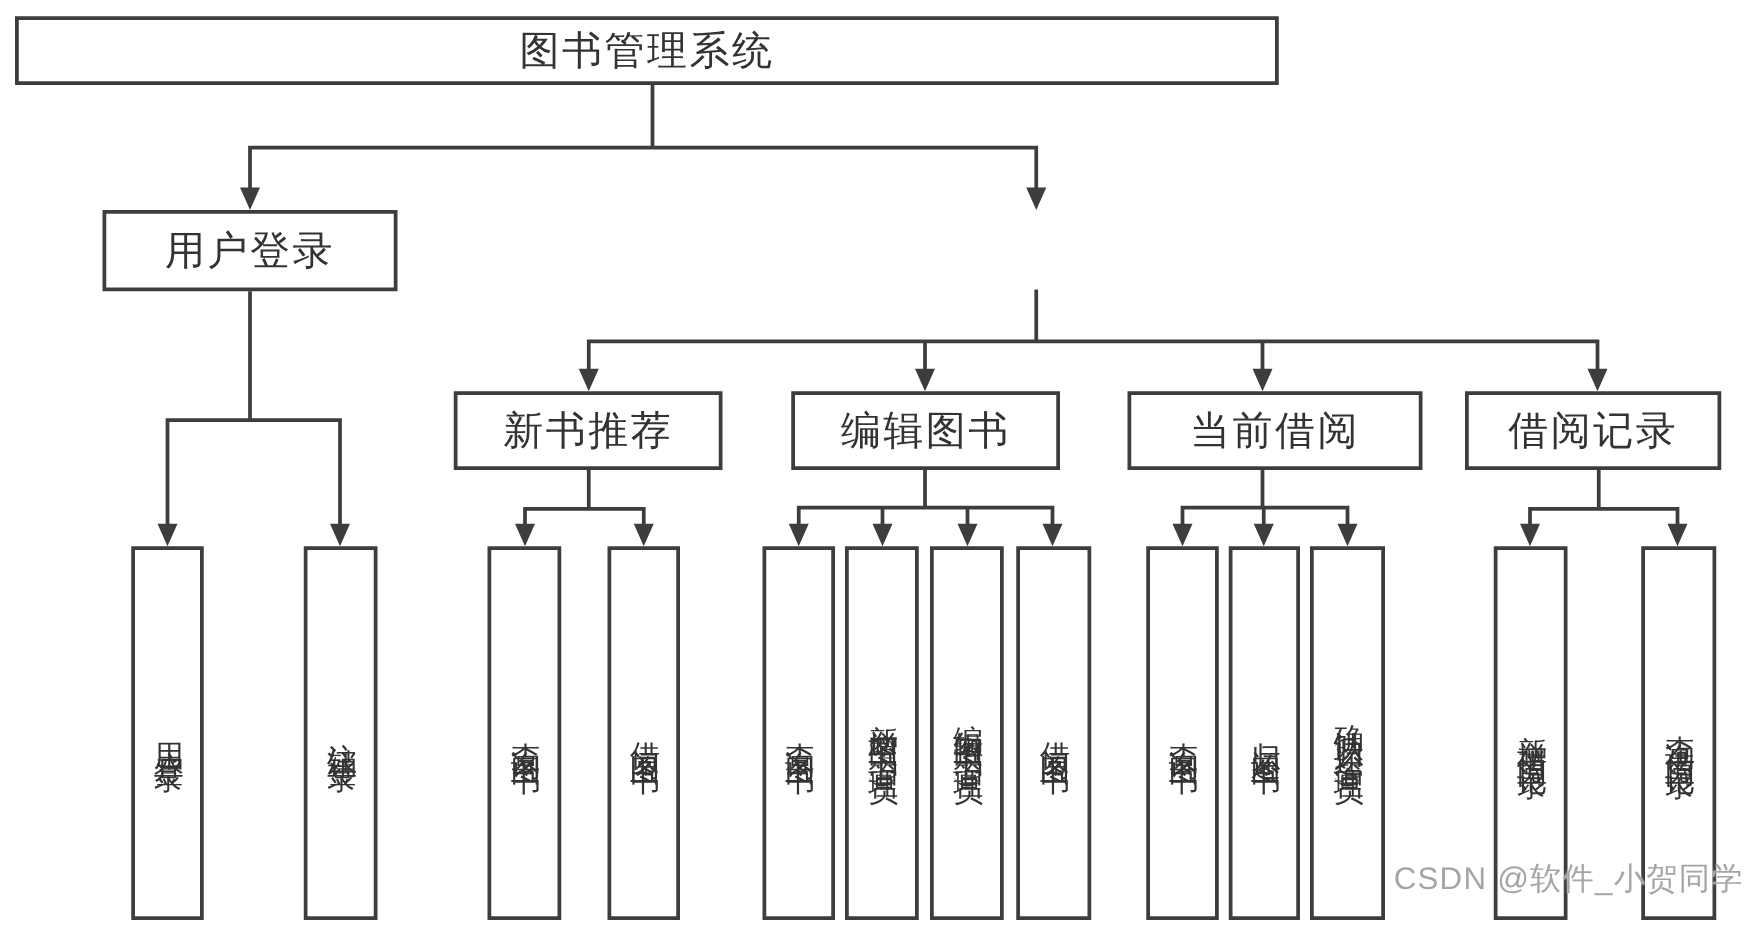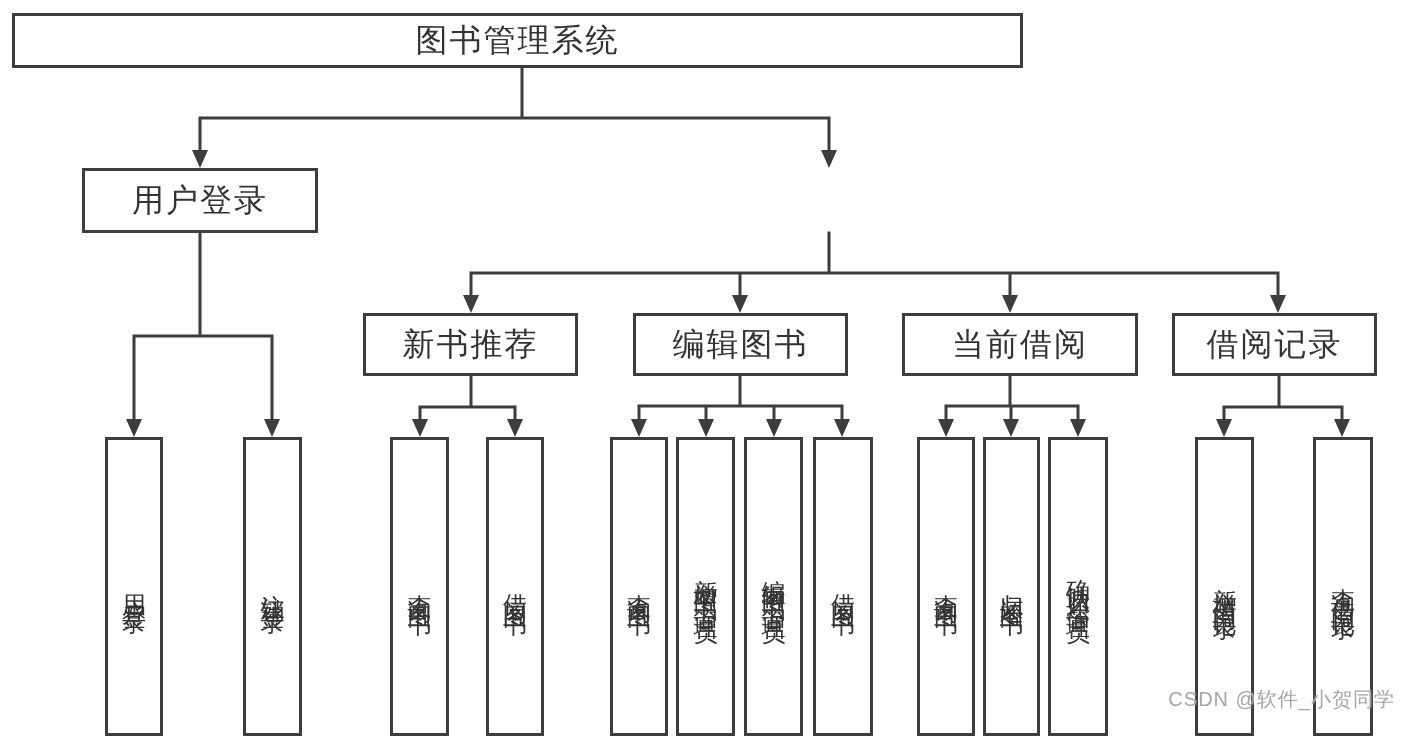--- a/index.html
+++ b/index.html
@@ -14,21 +14,21 @@
   }
   .lbl{
     font-size:32px;color:#333333;letter-spacing:2px;white-space:nowrap;line-height:1.2;
   }
   .box.v .lbl{
     writing-mode:vertical-rl;text-orientation:mixed;
     letter-spacing:6px;line-height:1;font-size:24px;
   }
   .wm{
     position:absolute;right:10px;top:686px;z-index:5;
-    font-size:20px;color:#a5a5a5;letter-spacing:1px;white-space:nowrap;
+    font-size:25px;color:#a5a5a5;letter-spacing:1px;white-space:nowrap;
     text-shadow:0 0 2px rgba(255,255,255,0.85);
   }
 </style>
 </head>
 <body>
 
 <div class="canvas">
 
   <svg class="connectors" viewBox="0 0 1405 747" xmlns="http://www.w3.org/2000/svg" aria-hidden="true">
 

